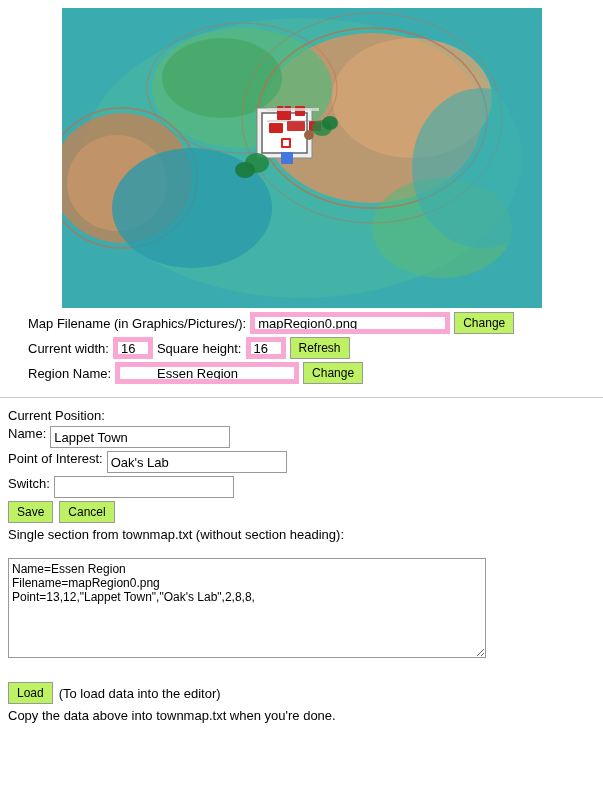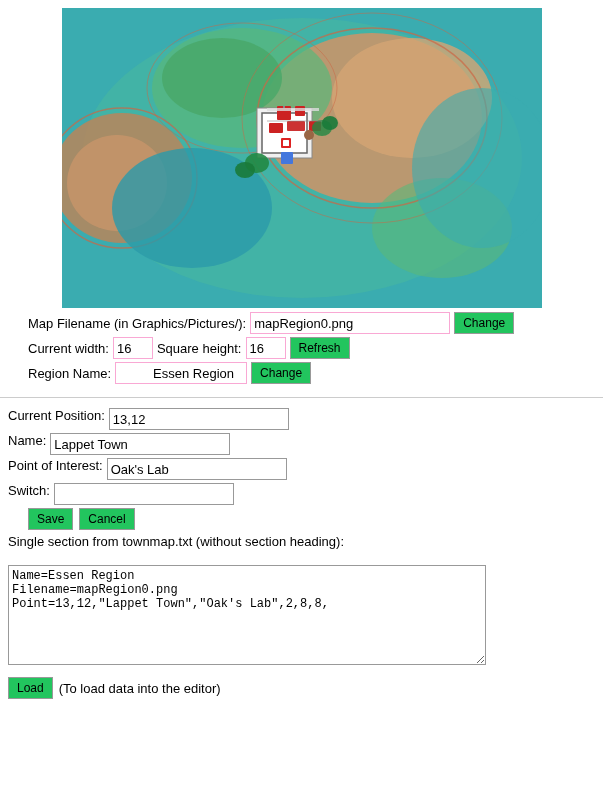--- a/index.html
+++ b/index.html
@@ -33,29 +33,29 @@
       gap: 4px;
       margin-left: 20px;
     }
 
     .control-label {
       font-size: 13px;
       white-space: nowrap;
     }
 
     .control-input {
-      border: 1px solid #f9a8d4;
+      border: 5px solid #f9a8d4;
       padding: 1px 3px;
       font-size: 13px;
       height: 22px;
     }
 
     .btn {
       border: 1px solid #999;
-      background: #22c55e;
+      background: #bef264;
       padding: 1px 8px;
       font-size: 12px;
       cursor: pointer;
       height: 22px;
     }
 
     hr {
       border: none;
       border-top: 1px solid #ccc;
       margin: 6px 0;
@@ -82,48 +82,47 @@
       padding: 1px 3px;
       font-size: 13px;
       height: 22px;
       width: 180px;
     }
 
     .btn-row {
       display: flex;
       gap: 6px;
       margin-bottom: 4px;
-      margin-left: 20px;
     }
 
     .section-label {
       font-size: 13px;
       margin-bottom: 16px;
     }
 
     .text-area {
       width: 478px;
       height: 100px;
-      font-family: Liberation Mono, monospace;
+      font-family: Liberation Sans, sans-serif;
       font-size: 12px;
       border: 1px solid #999;
       padding: 3px;
       resize: vertical;
       display: block;
     }
 
     .bottom-section {
       padding: 4px 8px;
     }
 
     .bottom-row {
       display: flex;
       align-items: center;
       gap: 6px;
-      margin-top: 4px;
+      margin-top: 16px;
     }
 
     .footer-text {
       font-size: 13px;
       margin-top: 4px;
     }
   </style>
 </head>
 <body>
 
@@ -189,31 +188,30 @@
   </div>
   <div class="control-row">
     <span class="control-label">Current width:</span>
     <input class="control-input" style="width: 40px;" type="text" value="16">
     <span class="control-label">Square height:</span>
     <input class="control-input" style="width: 40px;" type="text" value="16">
     <button class="btn">Refresh</button>
   </div>
   <div class="control-row">
     <span class="control-label">Region Name:</span>
-    <input class="control-input" style="width: 132px; padding-left: 37px;" type="text" value="Essen Region">
+    <input class="control-input" style="width: 184px; padding-left: 37px;" type="text" value="Essen Region">
     <button class="btn">Change</button>
   </div>
 </div>
 
 <hr>
 
 <div class="info-section">
   <div class="info-row">
     <span class="info-label">Current Position:</span>
-    <input class="info-input" type="text" value="13,12" style="">
   </div>
   <div class="info-row">
     <span class="info-label">Name:</span>
     <input class="info-input" type="text" value="Lappet Town" style="">
   </div>
   <div class="info-row">
     <span class="info-label">Point of Interest:</span>
     <input class="info-input" type="text" value="Oak's Lab" style="">
   </div>
   <div class="info-row">
@@ -228,13 +226,14 @@
   <textarea class="text-area" style="">Name=Essen Region
 Filename=mapRegion0.png
 Point=13,12,"Lappet Town","Oak's Lab",2,8,8,</textarea>
 </div>
 
 <div class="bottom-section">
   <div class="bottom-row">
     <button class="btn">Load</button>
     <span class="info-label">(To load data into the editor)</span>
   </div>
+  <div class="footer-text">Copy the data above into townmap.txt when you're done.</div>
 </div>
 
 </body></html>

